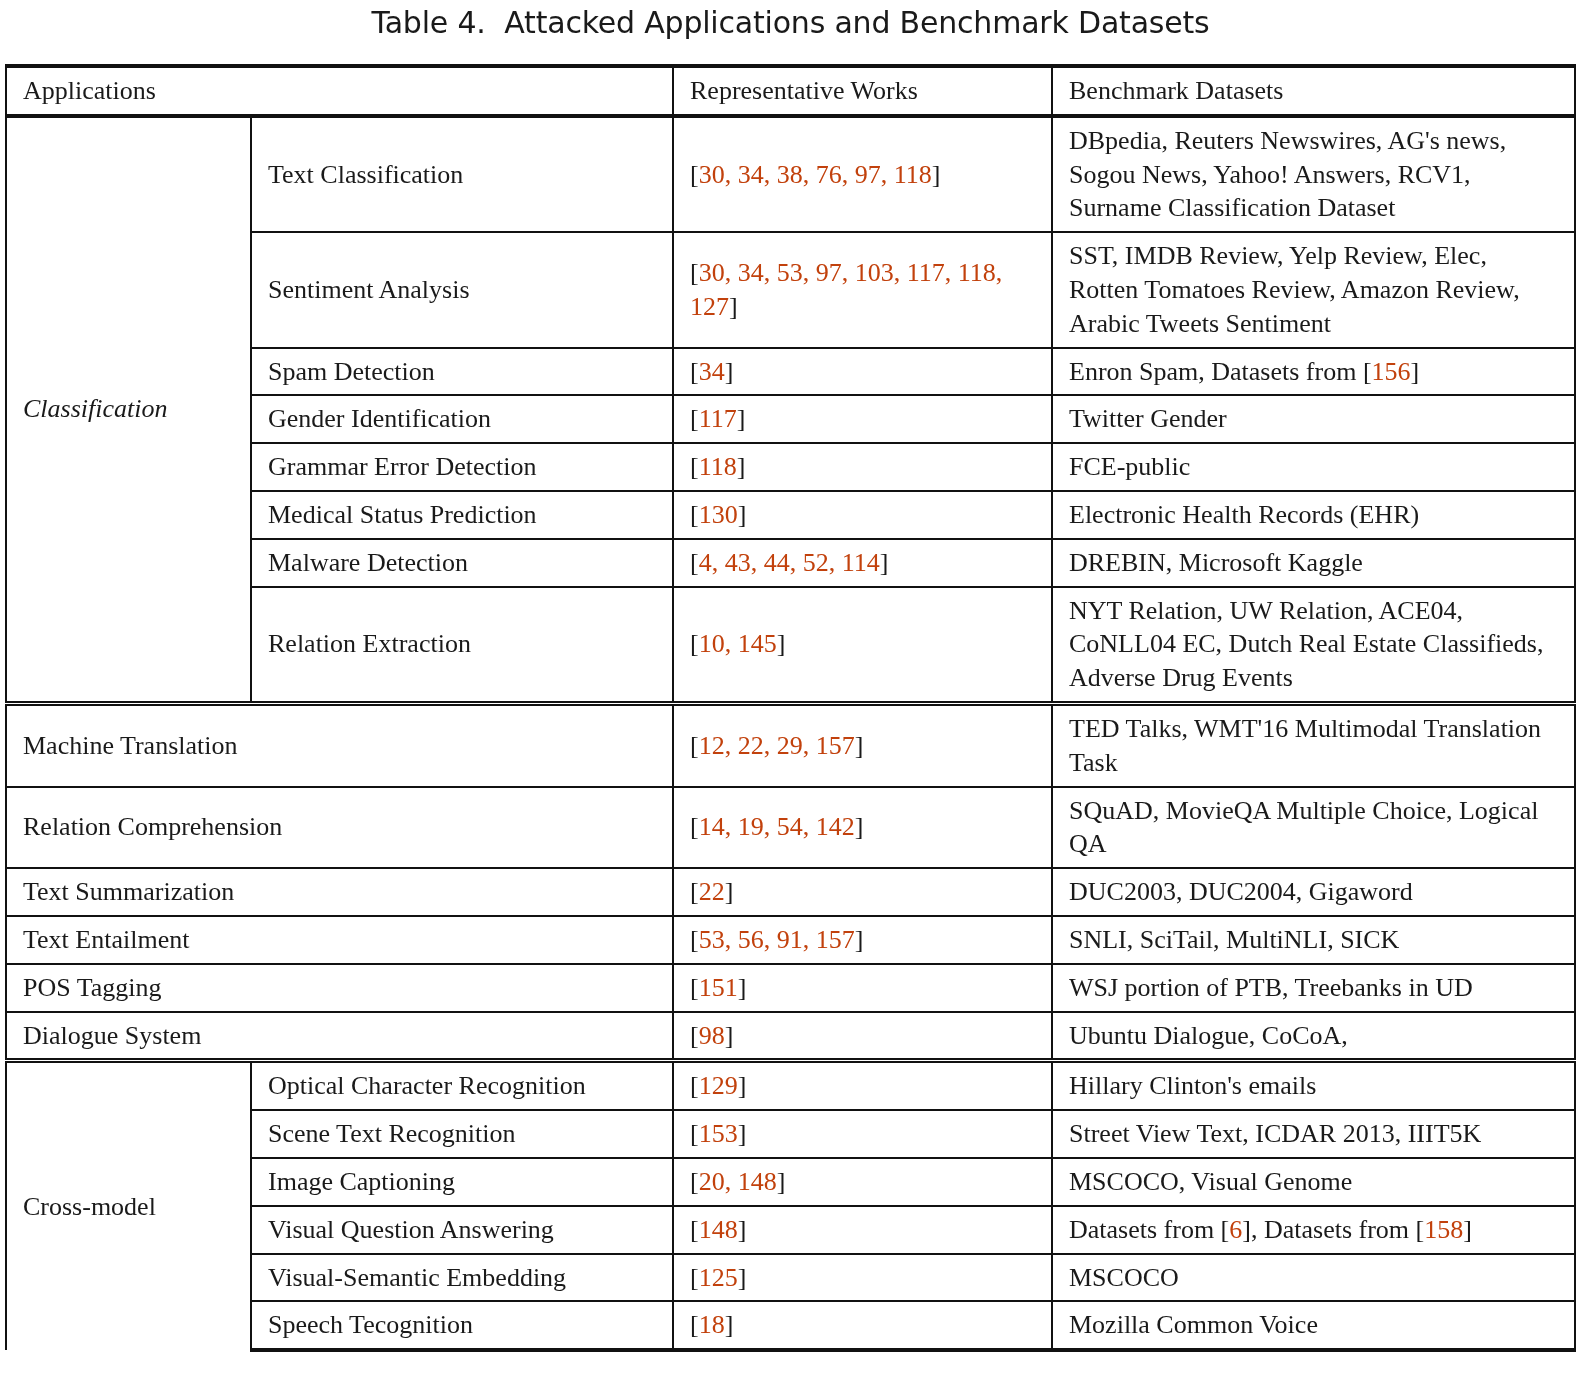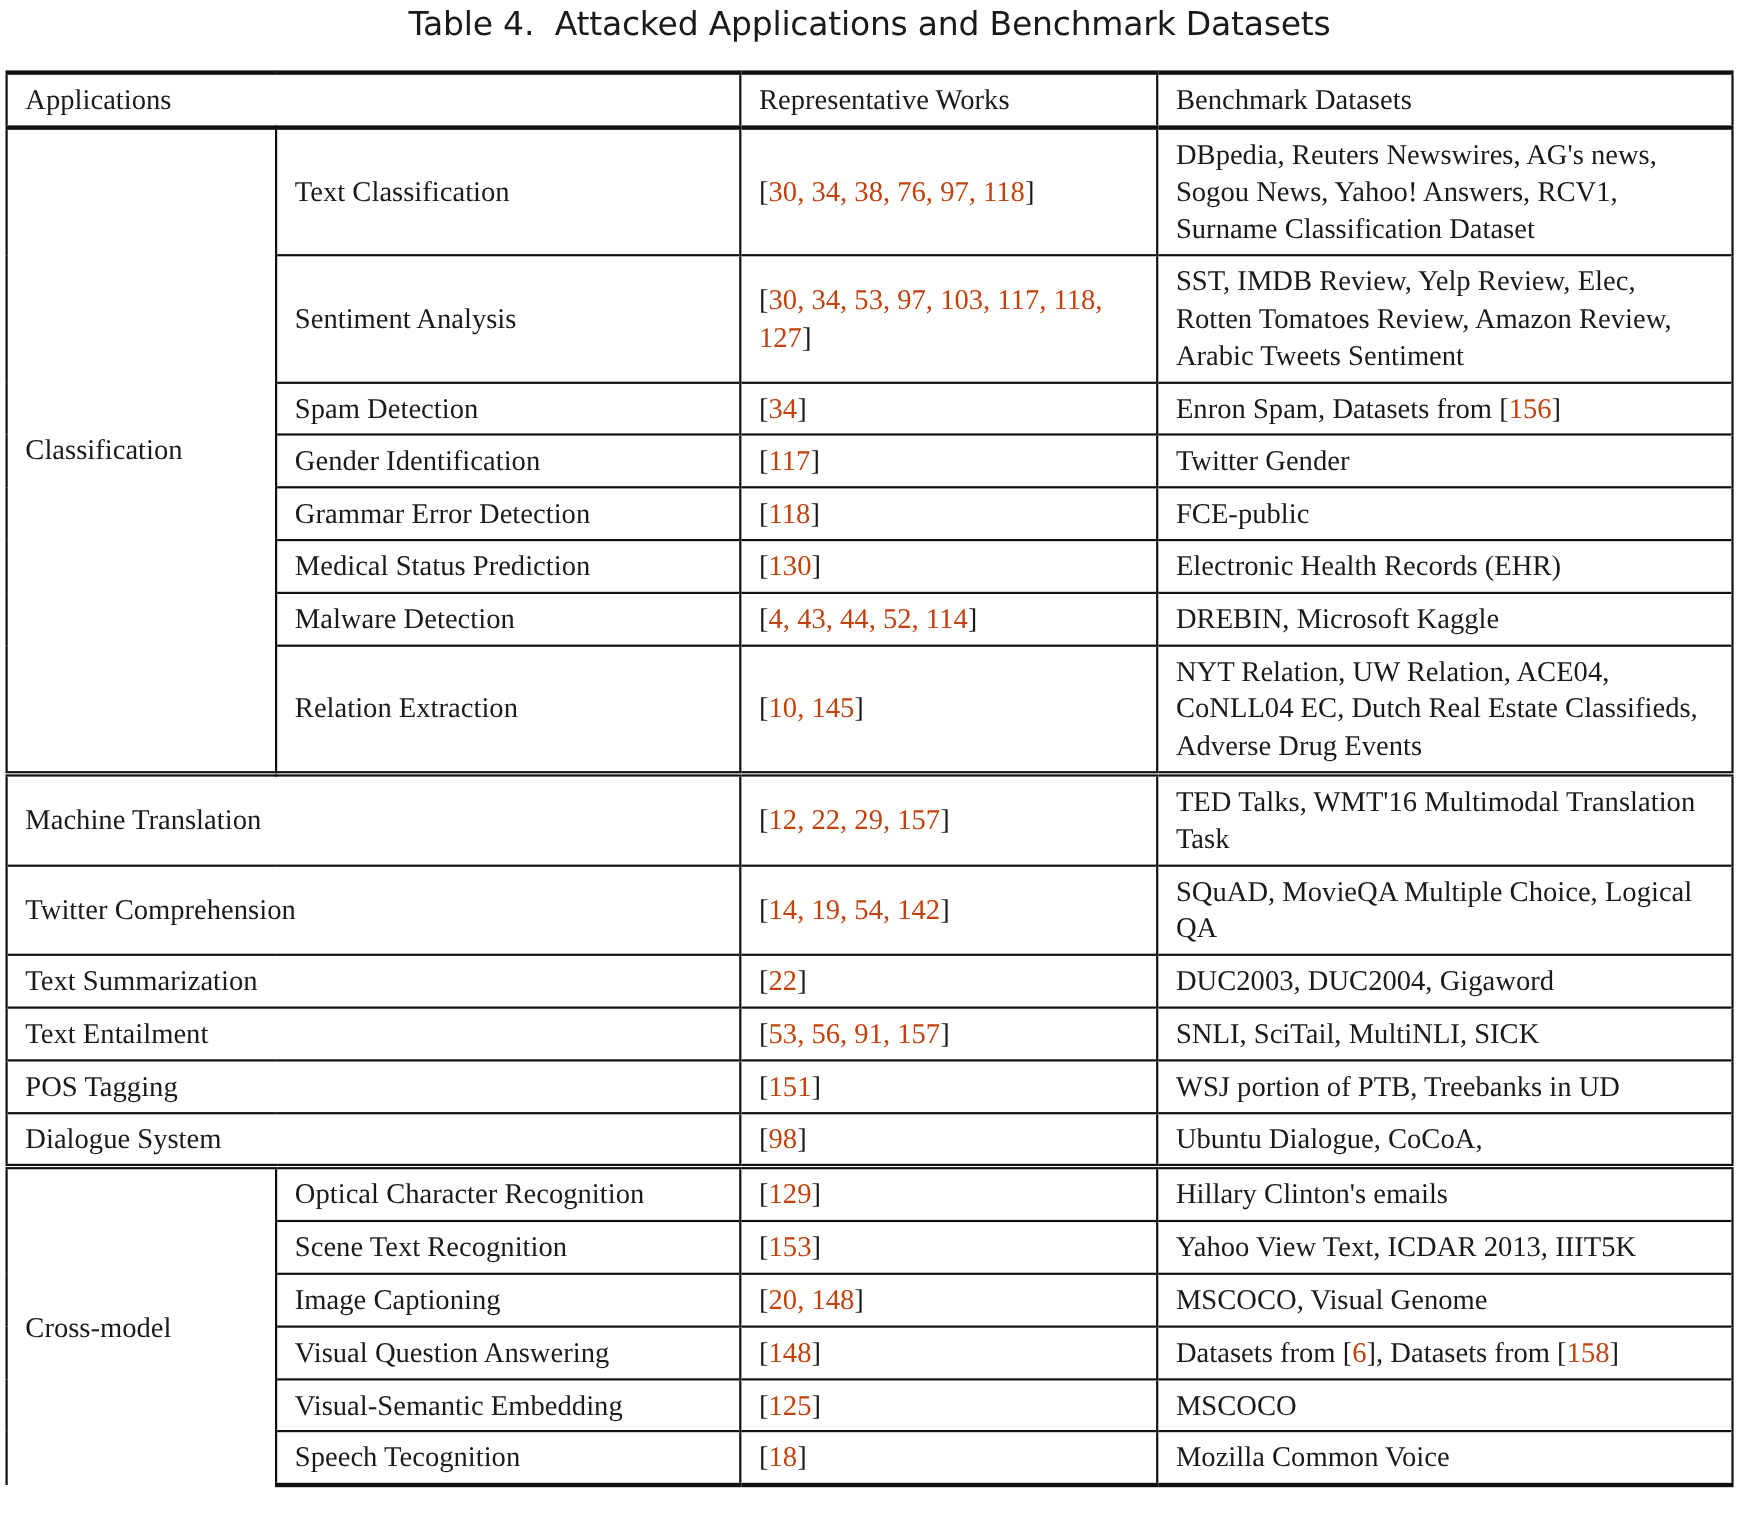--- a/index.html
+++ b/index.html
@@ -68,21 +68,21 @@
   
   tbody tr > * { border-top: 2px solid #111; }
   tbody tr.sect-start > * { border-top: 5px double #111; }
   tbody tr.last-row > * { border-bottom: 4px solid #111; font-family: Liberation Serif, serif; }
 
   td.group {
     text-align: left;
     vertical-align: middle;
     border-top: none;
   }
-  td.group-open { border-top: none; }
+  td.group-open { border-top: none; font-style: italic; }
 
   td.works { text-align: left; padding-left: 38px; }
   td.bench { text-align: left; margin-left: 24px; }
 
   .cite { color: #c2410c; }
   .brk { color: #1a1a1a; }
   .nowrap { white-space: nowrap; }
 </style>
 </head>
 <body>
@@ -158,21 +158,21 @@
         <td class="bench">NYT Relation, UW Relation, ACE04, CoNLL04 EC, Dutch Real Estate Classifieds, Adverse Drug Events</td>
       </tr>
 
       <tr class="sect-start">
         <td colspan="2">Machine Translation</td>
         <td class="works"><span class="brk">[</span><span class="cite">12, 22, 29, 157</span><span class="brk">]</span></td>
         <td class="bench">TED Talks, WMT'16 Multimodal Translation Task</td>
       </tr>
 
       <tr>
-        <td colspan="2">Twitter Comprehension</td>
+        <td colspan="2">Relation Comprehension</td>
         <td class="works"><span class="brk">[</span><span class="cite">14, 19, 54, 142</span><span class="brk">]</span></td>
         <td class="bench">SQuAD, MovieQA Multiple Choice, Logical QA</td>
       </tr>
 
       <tr>
         <td colspan="2">Text Summarization</td>
         <td class="works"><span class="brk">[</span><span class="cite">22</span><span class="brk">]</span></td>
         <td class="bench">DUC2003, DUC2004, Gigaword</td>
       </tr>
 
@@ -197,21 +197,21 @@
       <tr class="sect-start">
         <td class="group" rowspan="6">Cross-model</td>
         <td>Optical Character Recognition</td>
         <td class="works"><span class="brk">[</span><span class="cite">129</span><span class="brk">]</span></td>
         <td class="bench">Hillary Clinton's emails</td>
       </tr>
 
       <tr>
         <td>Scene Text Recognition</td>
         <td class="works"><span class="brk">[</span><span class="cite">153</span><span class="brk">]</span></td>
-        <td class="bench">Yahoo View Text, ICDAR 2013, IIIT5K</td>
+        <td class="bench">Street View Text, ICDAR 2013, IIIT5K</td>
       </tr>
 
       <tr>
         <td>Image Captioning</td>
         <td class="works"><span class="brk">[</span><span class="cite">20, 148</span><span class="brk">]</span></td>
         <td class="bench">MSCOCO, Visual Genome</td>
       </tr>
 
       <tr>
         <td>Visual Question Answering</td>

